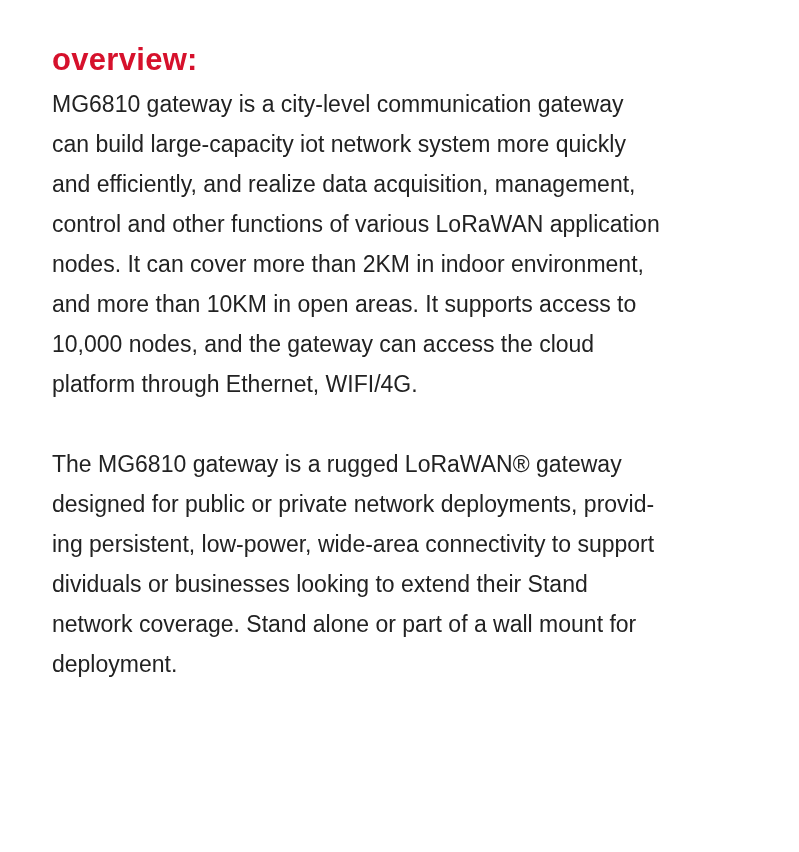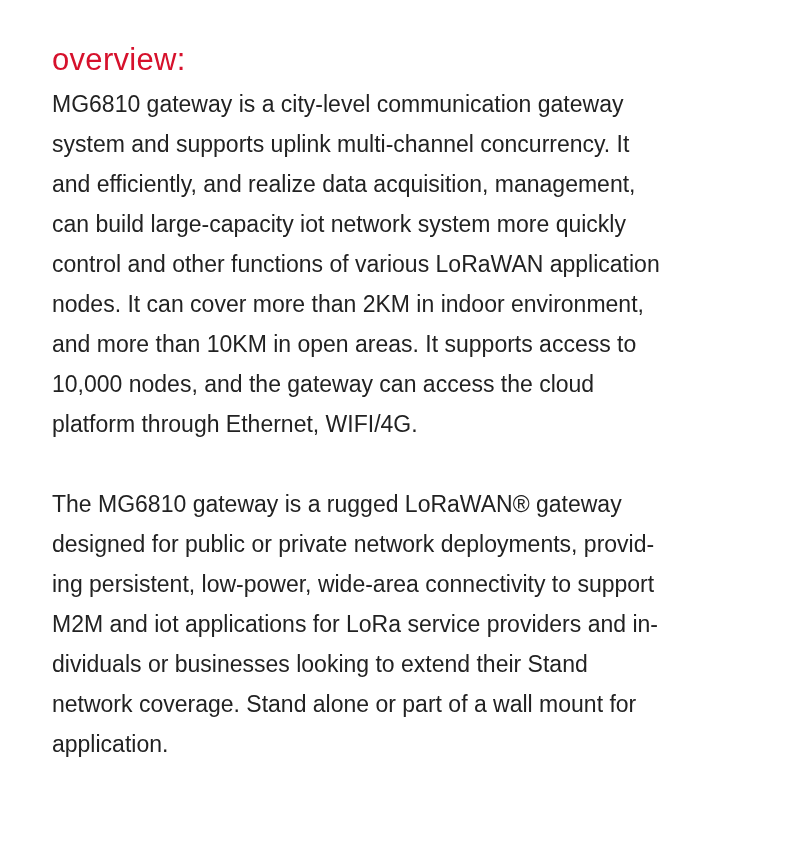--- a/index.html
+++ b/index.html
@@ -14,21 +14,21 @@
       position: relative;
     }
     .page {
       position: absolute;
       left: 52px;
       top: 40px;
       width: 720px;
     }
     .heading {
       font-family: "Liberation Sans", sans-serif;
-      font-weight: normal;
+      font-weight: bold;
       font-size: 31px;
       color: #d6112c;
       line-height: 40px;
       margin: 0;
       height: 44px;
       letter-spacing: 0.3px;
     }
     .para {
       margin: 0;
       padding: 0;
@@ -48,34 +48,32 @@
     }
   </style>
 </head>
 <body>
 
 <div class="page">
   <h2 class="heading">overview:</h2>
 
   <p class="para">
     <span class="line">MG6810 gateway is a city-level communication gateway</span>
-    <span class="line">system and supports uplink multi-channel concurrency. It</span>
+    <span class="line">can build large-capacity iot network system more quickly</span>
     <span class="line">and efficiently, and realize data acquisition, management,</span>
-    <span class="line">can build large-capacity iot network system more quickly</span>
     <span class="line">control and other functions of various LoRaWAN application</span>
     <span class="line">nodes. It can cover more than 2KM in indoor environment,</span>
     <span class="line">and more than 10KM in open areas. It supports access to</span>
     <span class="line">10,000 nodes, and the gateway can access the cloud</span>
     <span class="line">platform through Ethernet, WIFI/4G.</span>
   </p>
 
   <div class="gap"></div>
 
   <p class="para">
     <span class="line">The MG6810 gateway is a rugged LoRaWAN® gateway</span>
     <span class="line">designed for public or private network deployments, provid-</span>
     <span class="line">ing persistent, low-power, wide-area connectivity to support</span>
-    <span class="line">M2M and iot applications for LoRa service providers and in-</span>
     <span class="line">dividuals or businesses looking to extend their Stand</span>
     <span class="line">network coverage. Stand alone or part of a wall mount for</span>
-    <span class="line">application.</span>
+    <span class="line">deployment.</span>
   </p>
 </div>
 
 </body></html>

